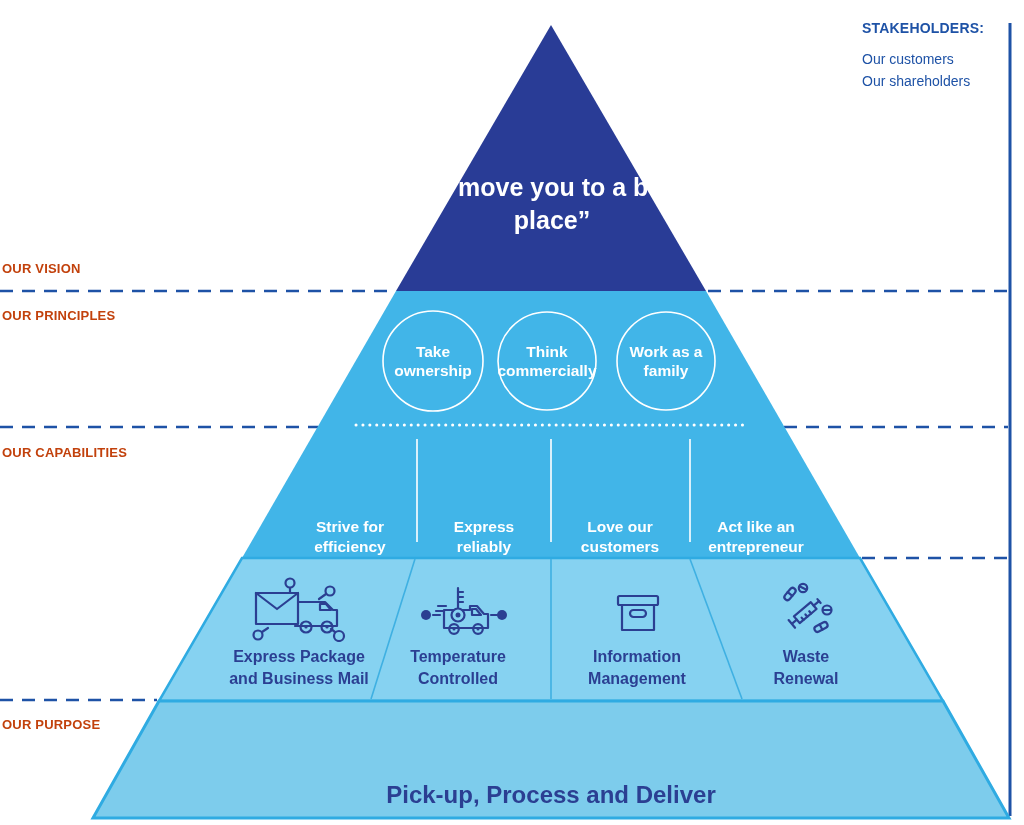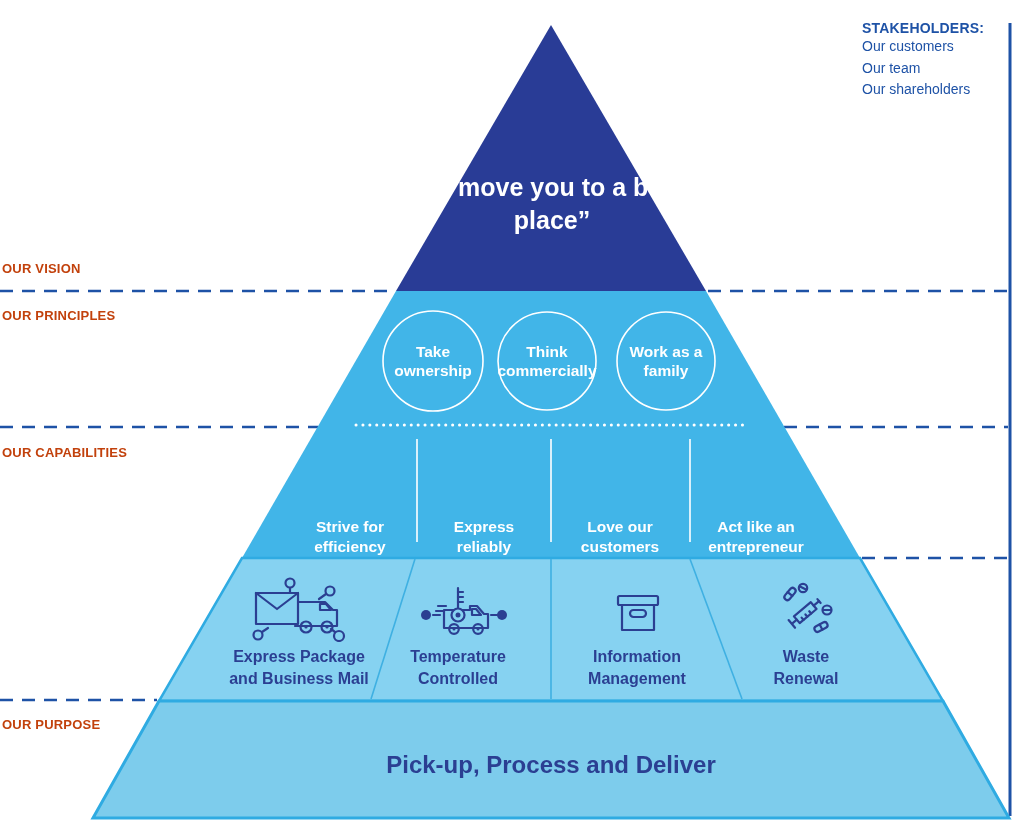--- a/index.html
+++ b/index.html
@@ -2,29 +2,29 @@
 <html><head>
 <meta charset="utf-8">
 <style>
   html,body{margin:0;padding:0;background:#ffffff;}
   body{width:1024px;height:825px;position:relative;overflow:hidden;
        font-family:"Liberation Sans", sans-serif;}
   .abs{position:absolute;}
   .left-label{position:absolute;left:2px;color:#c2410c;font-size:13px;font-weight:700;
               letter-spacing:.2px;line-height:14px;white-space:nowrap;}
   .stake{position:absolute;left:862px;top:20px;width:160px;color:#1e52a6;}
-  .stake .title{font-size:14px;font-weight:700;letter-spacing:.2px;}
+  .stake .title{font-size:14px;font-weight:700;letter-spacing:.2px;margin-bottom:13px;}
   .stake .item{font-size:14px;line-height:21.5px;}
   .white-label{position:absolute;color:#ffffff;font-weight:600;text-align:center;}
   .circle-label{font-size:15.5px;line-height:19px;text-align:center;}
   .cap-label{font-size:15.5px;line-height:20px;margin-top:47px;}
   .navy-label{position:absolute;color:#2b3f92;font-weight:700;text-align:center;}
   .svc-label{font-size:16px;line-height:21.5px;}
   .quote{font-size:25px;line-height:33px;}
-  .purpose-text{font-size:24px;line-height:28px;}
+  .purpose-text{font-size:24px;line-height:28px;margin-top:30px;}
   svg{display:block;}
   .icon-svg{position:absolute;}
   .icon-svg path,.icon-svg rect,.icon-svg circle,.icon-svg line{
       stroke:#2b3f92;stroke-width:2.2;fill:none;stroke-linecap:round;stroke-linejoin:round;}
   .icon-svg .fill{fill:#2b3f92;stroke:none;}
   .icon-svg .bgfill{fill:#86d2f1;}
 </style>
 </head>
 <body>
 
@@ -62,21 +62,20 @@
   <g stroke="#3fb0e2" stroke-width="1.6">
     <line x1="415" y1="559" x2="371" y2="699"></line>
     <line x1="551" y1="559" x2="551" y2="699"></line>
     <line x1="690" y1="559" x2="742" y2="699"></line>
   </g>
 </svg>
 
 <div class="stake">
   <div class="title">STAKEHOLDERS:</div>
   <div class="item">Our customers</div>
-  <div class="item">Our team</div>
   <div class="item">Our shareholders</div>
 </div>
 
 <div class="left-label" style="top:262px">OUR VISION</div>
 <div class="left-label" style="top:309px">OUR PRINCIPLES</div>
 <div class="left-label" style="top:446px">OUR CAPABILITIES</div>
 <div class="left-label" style="top:718px">OUR PURPOSE</div>
 
 <div class="white-label quote" style="left:392px;top:171px;width:320px">“We move you to a better place”</div>
 

